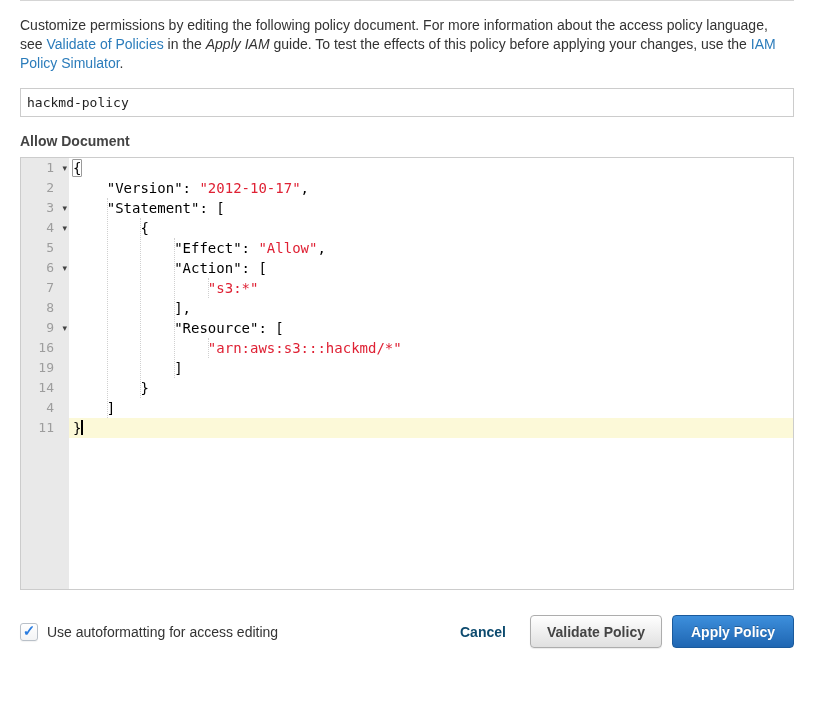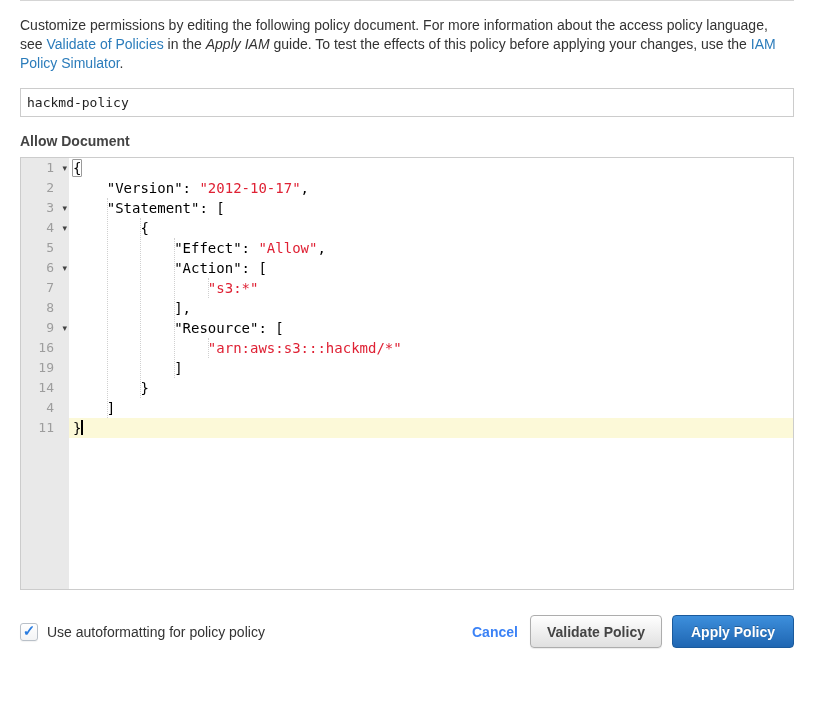--- a/index.html
+++ b/index.html
@@ -104,22 +104,22 @@
     box-shadow: 0 1px 1px rgba(0,0,0,0.05);
   }
   .checkbox .check {
     color: #2b7de0; font-size: 15px; font-weight: bold; line-height: 1;
     margin-top: -2px;
   }
   .autoformat-label { font-size: 14px; color: #333; }
 
   .actions { display: flex; align-items: center; }
   .cancel-link {
-    color: #3b82f6; font-size: 14px; font-weight: bold;
-    text-decoration: none; margin-right: 12px; cursor: pointer;
+    color: #0c4a6e; font-size: 14px; font-weight: bold;
+    text-decoration: none; margin-right: 24px; cursor: pointer;
   }
   .btn {
     font-family: "Liberation Sans", sans-serif;
     font-size: 14px; font-weight: bold;
     border-radius: 4px; padding: 0 16px; height: 33px;
     cursor: pointer;
   }
   .btn-secondary {
     color: #444;
     background: linear-gradient(#ffffff, #e0e0e0);
@@ -186,21 +186,21 @@
         <div class="code-line"><span class="plain">    ]</span></div>
         <div class="code-line active"><span class="plain">}</span><span class="cursor"></span></div>
       </div>
   </div>
 
   <div class="footer">
     <label class="autoformat">
       <span class="checkbox">
         <span class="check">✓</span>
       </span>
-      <span class="autoformat-label">Use autoformatting for policy policy</span>
+      <span class="autoformat-label">Use autoformatting for access editing</span>
     </label>
 
     <div class="actions">
       <a class="cancel-link">Cancel</a>
       <button class="btn btn-secondary">Validate Policy</button>
       <button class="btn btn-primary">Apply Policy</button>
     </div>
   </div>
 
 </div>

